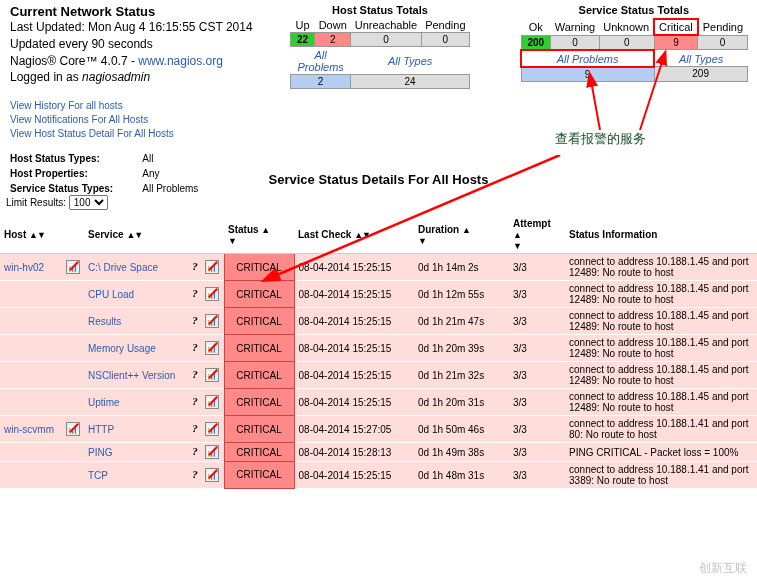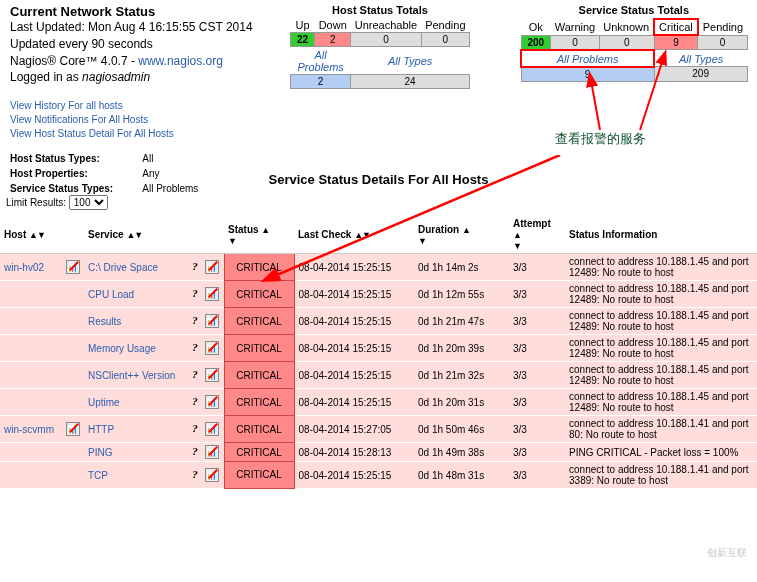--- a/index.html
+++ b/index.html
@@ -31,21 +31,21 @@
     .arrow { position: absolute; pointer-events: none; }
     table.data { width: 100%; border-collapse: collapse; font-size: 10px; table-layout: fixed; }
     table.data th { text-align: left; padding: 2px 4px; font-size: 10px; border-bottom: 1px solid #ccc; }
     table.data td { padding: 2px 4px; vertical-align: middle; border-top: 1px solid #fff; }
     table.data tr.row-crit td { background: #ffdddb; }
     .status-crit { background: #f88 !important; border: 1px solid #c44; font-weight: normal; text-align: center; padding: 1px 4px; }
     .sort-icons { font-size: 9px; letter-spacing: -1px; }
     .tiny-icon { display: inline-block; width: 14px; height: 14px; border: 1px solid #888; background: #eee; text-align: center; line-height: 12px; font-size: 9px; vertical-align: middle; }
     .help-icon { font-family: Georgia, serif; font-size: 11px; font-weight: bold; font-style: italic; border: none; background: none; color: #000; }
     .disabled-icon::after { content: ""; display: block; width: 12px; height: 2px; background: red; transform: rotate(-45deg); position: relative; top: -8px; left: 1px; }
-    .watermark { position: absolute; right: 10px; bottom: 22px; opacity: .5; font-size: 10px; color: #888; }
+    .watermark { position: absolute; right: 10px; bottom: 5px; opacity: .5; font-size: 12px; color: #888; }
     .top-wrap { position: relative; }
   </style>
 </head>
 <body>
 
 <div class="top-wrap">
 <div class="top-section">
   <div class="status-block">
     <h3>Current Network Status</h3>
     <div>Last Updated: Mon Aug 4 16:15:55 CST 2014</div>

